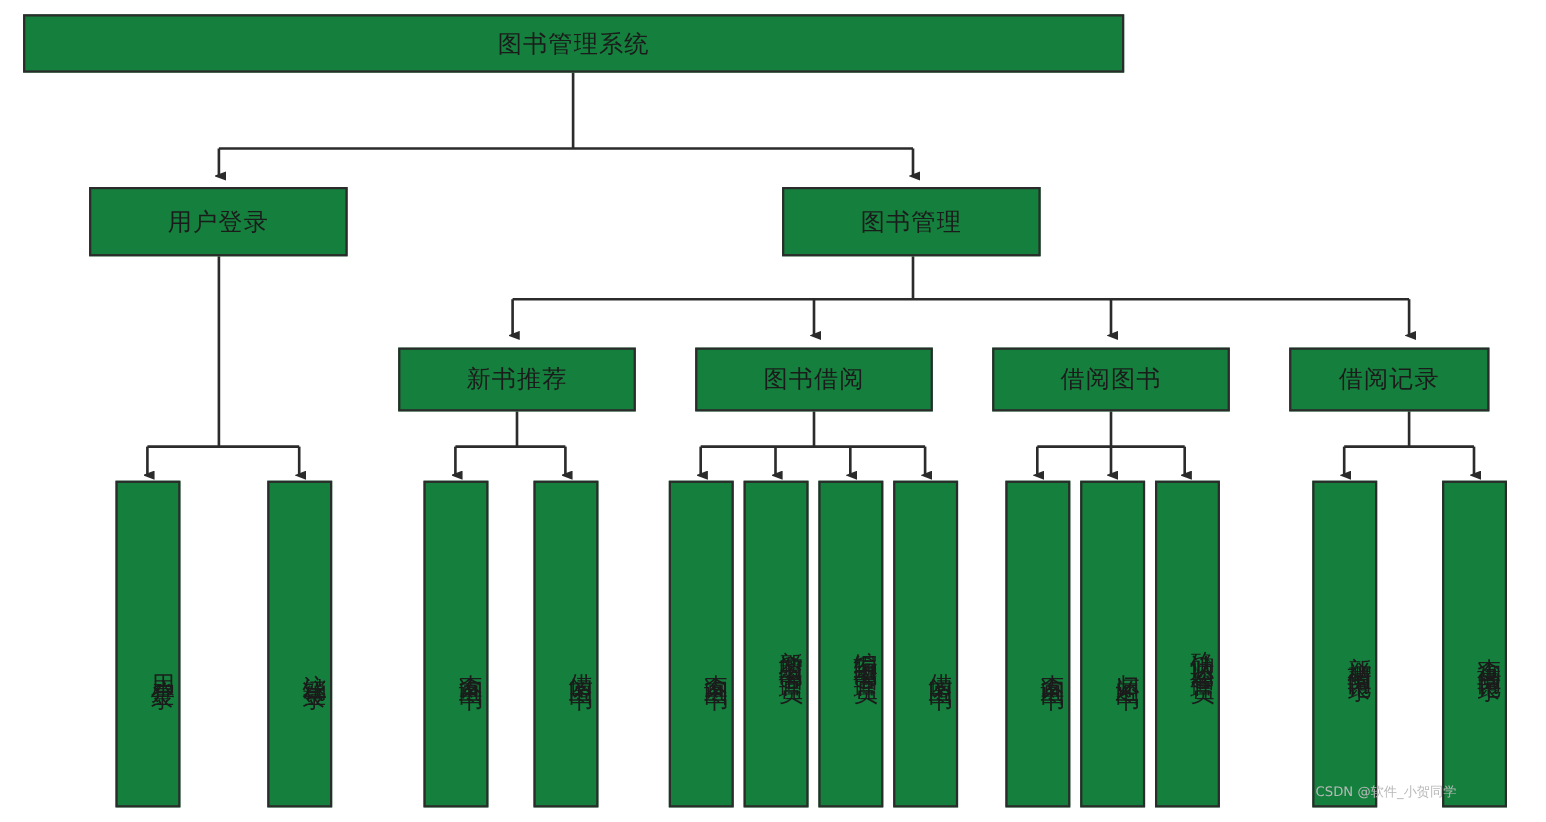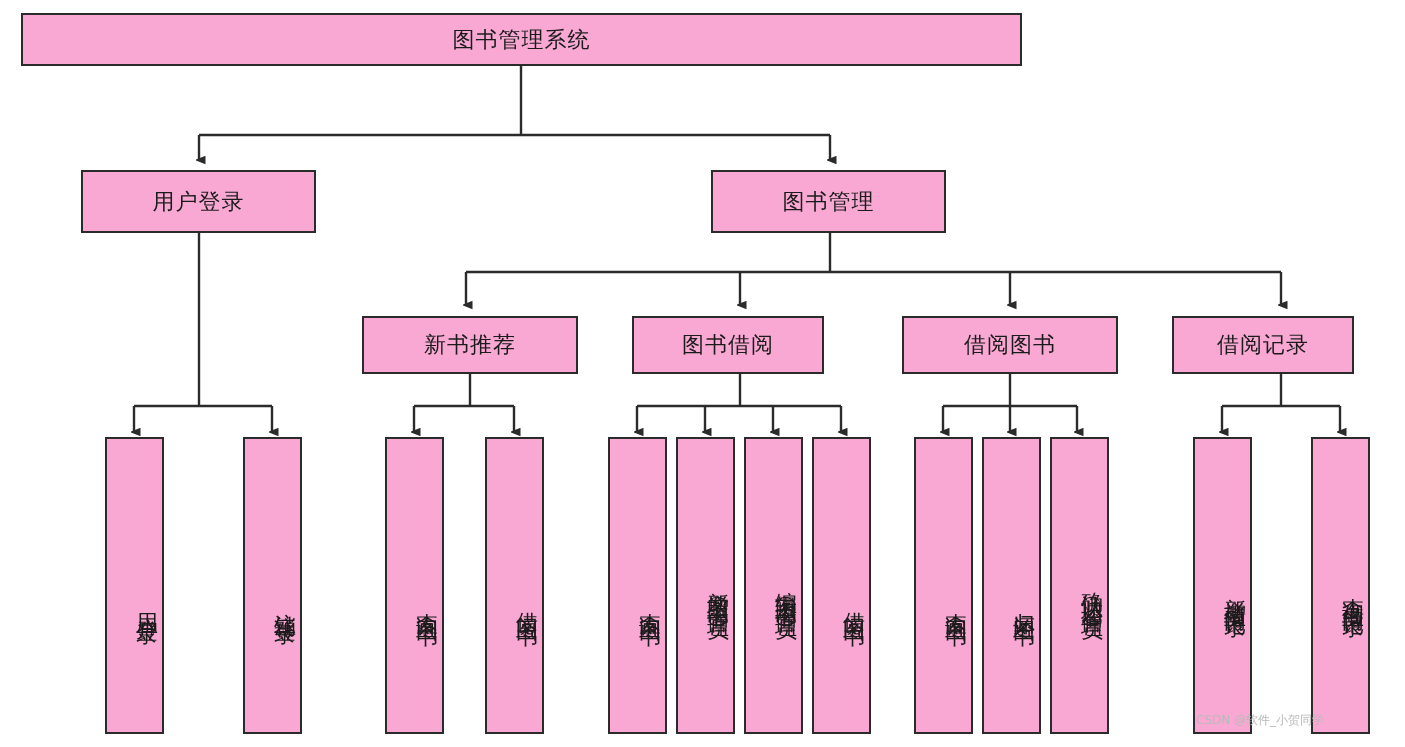--- a/index.html
+++ b/index.html
@@ -1,19 +1,19 @@
 <!DOCTYPE html>
 <html><head>
 <meta charset="utf-8">
 <style>
   html,body{margin:0;padding:0;background:#ffffff;}
   body{font-family:"DejaVu Sans","Liberation Sans",sans-serif;}
   #canvas{position:relative;width:1405px;height:747px;background:#ffffff;overflow:hidden;}
   #wires{position:absolute;left:0;top:0;width:1405px;height:747px;}
-  .node{position:absolute;box-sizing:border-box;background:#f9a8d4;
+  .node{position:absolute;box-sizing:border-box;background:#15803d;
         border:2px solid #2b2b2b;display:flex;align-items:center;justify-content:center;
         color:#1b1b1b;}
   .node.h{font-size:22px;letter-spacing:1px;}
   .node.v{writing-mode:vertical-rl;text-orientation:upright;font-size:22px;
           letter-spacing:4px;padding-top:34px;align-items:flex-start;justify-content:center;}
   .node.v.tall{padding-top:12px;}
   .title{font-size:23px;}
   .watermark{position:absolute;color:#b9b9b9;font-size:12px;left:1196px;top:712px;white-space:nowrap;}
 </style>
 </head>
@@ -70,21 +70,21 @@
       <path d="M1340,406 L1340,432" marker-end="url(#ah)"></path>
     </g>
   </svg>
 
   <div class="node h title" style="left:21px;top:13px;width:1001px;height:53px;">图书管理系统</div>
 
   <div class="node h" style="left:81px;top:170px;width:235px;height:63px;">用户登录</div>
   <div class="node h" style="left:711px;top:170px;width:235px;height:63px;">图书管理</div>
 
   <div class="node h" style="left:362px;top:316px;width:216px;height:58px;">新书推荐</div>
-  <div class="node h" style="left:632px;top:316px;width:192px;height:58px;">图书借阅</div>
+  <div class="node h" style="left:632px;top:316px;width:216px;height:58px;">图书借阅</div>
   <div class="node h" style="left:902px;top:316px;width:216px;height:58px;">借阅图书</div>
   <div class="node h" style="left:1172px;top:316px;width:182px;height:58px;">借阅记录</div>
 
   <div class="node v" style="left:105px;top:437px;width:59px;height:297px;">用户登录</div>
   <div class="node v" style="left:243px;top:437px;width:59px;height:297px;">注销登录</div>
 
   <div class="node v" style="left:385px;top:437px;width:59px;height:297px;">查询图书</div>
   <div class="node v" style="left:485px;top:437px;width:59px;height:297px;">借阅图书</div>
 
   <div class="node v" style="left:608px;top:437px;width:59px;height:297px;">查询图书</div>

